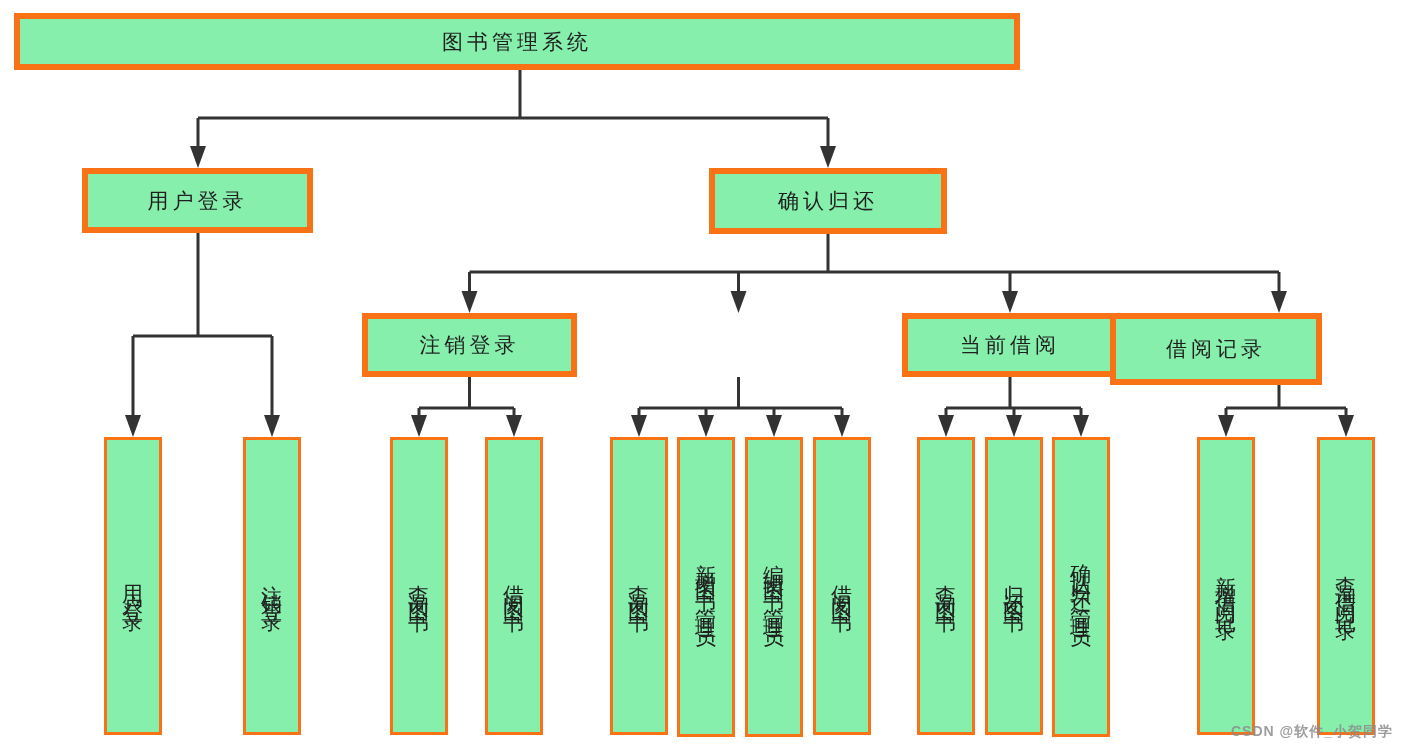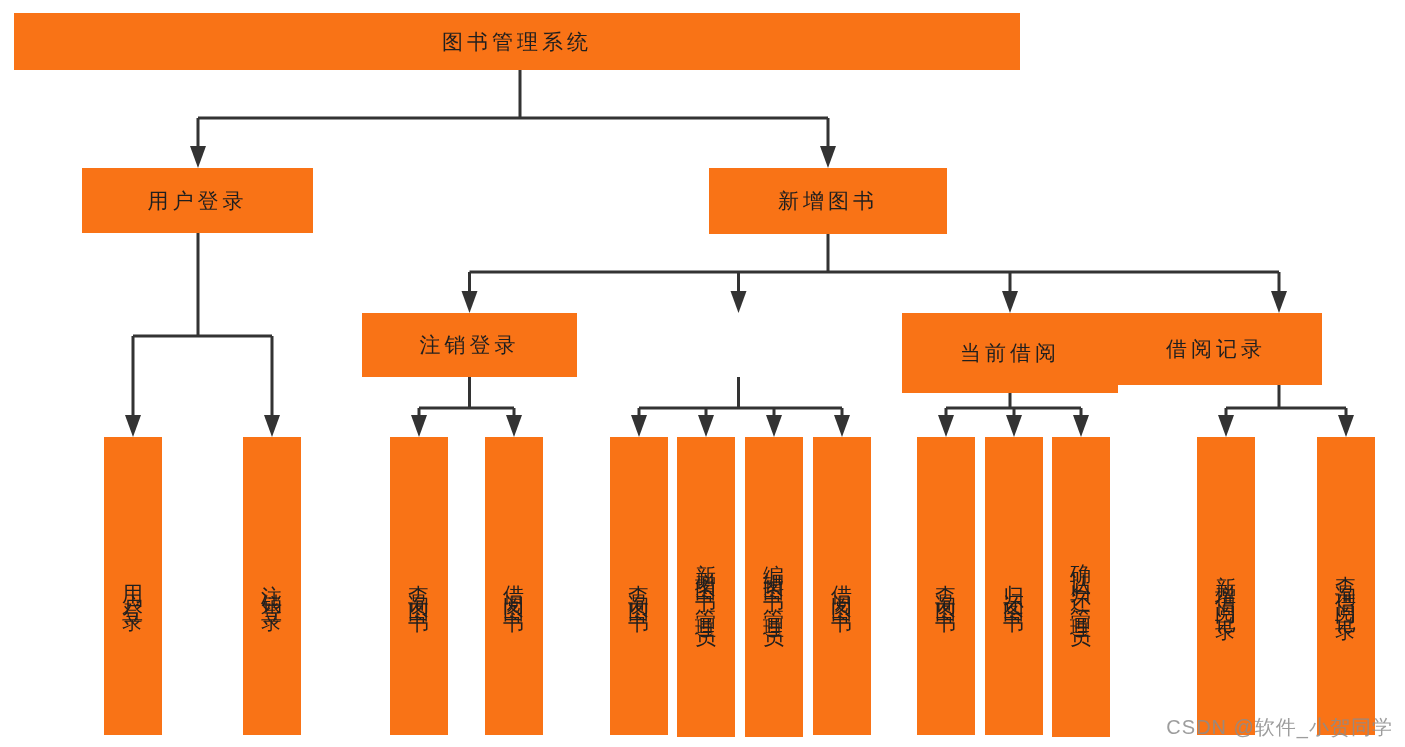--- a/index.html
+++ b/index.html
@@ -2,32 +2,32 @@
 <html><head>
 <meta charset="utf-8">
 <style>
   html,body{margin:0;padding:0;background:#fff;}
   .stage{
     position:relative;width:1405px;height:747px;background:#ffffff;
     font-family:"Liberation Sans","DejaVu Sans",sans-serif;overflow:hidden;
   }
   .connectors{position:absolute;left:0;top:0;width:1405px;height:747px;}
   .node{
-    position:absolute;box-sizing:border-box;border:3px solid #f97316;background:#f97316;
+    position:absolute;box-sizing:border-box;border:6px solid #f97316;background:#86efac;
     display:flex;align-items:center;justify-content:center;color:#1f1f1f;
   }
   .hlabel{font-size:21px;letter-spacing:4px;white-space:nowrap;color:#1f1f1f;}
   .leaf{border-width:3px;}
   .vlabel{
     writing-mode:vertical-rl;text-orientation:mixed;
     font-size:21px;letter-spacing:9px;line-height:1;color:#1f1f1f;white-space:nowrap;
   }
   .watermark{
-    position:absolute;right:12px;bottom:6px;font-size:20px;
-    color:rgba(140,140,140,0.85);letter-spacing:1px;z-index:5;white-space:nowrap;
+    position:absolute;right:12px;bottom:6px;font-size:14px;
+    color:rgba(140,140,140,0.85);letter-spacing:1px;z-index:5;white-space:nowrap;font-weight:bold;
   }
 </style>
 </head>
 <body>
 
 <div class="stage">
 
   <svg class="connectors" viewBox="0 0 1405 747" xmlns="http://www.w3.org/2000/svg">
     <g stroke="#333333" stroke-width="3" fill="none">
 
@@ -69,27 +69,27 @@
   </svg>
 
   <div class="node" style="left:14px;top:13px;width:1006px;height:57px">
     <span class="hlabel">图书管理系统</span>
   </div>
 
   <div class="node" style="left:82px;top:168px;width:231px;height:65px">
     <span class="hlabel">用户登录</span>
   </div>
   <div class="node" style="left:709px;top:168px;width:238px;height:66px">
-    <span class="hlabel">新增图书</span>
+    <span class="hlabel">确认归还</span>
   </div>
 
   <div class="node" style="left:362px;top:313px;width:215px;height:64px">
     <span class="hlabel">注销登录</span>
   </div>
-  <div class="node" style="left:902px;top:313px;width:216px;height:80px">
+  <div class="node" style="left:902px;top:313px;width:216px;height:64px">
     <span class="hlabel">当前借阅</span>
   </div>
   <div class="node" style="left:1110px;top:313px;width:212px;height:72px">
     <span class="hlabel">借阅记录</span>
   </div>
 
   <div class="node leaf" style="left:104px;top:437px;width:58px;height:298px">
     <span class="vlabel">用户登录</span>
   </div>
   <div class="node leaf" style="left:243px;top:437px;width:58px;height:298px">

